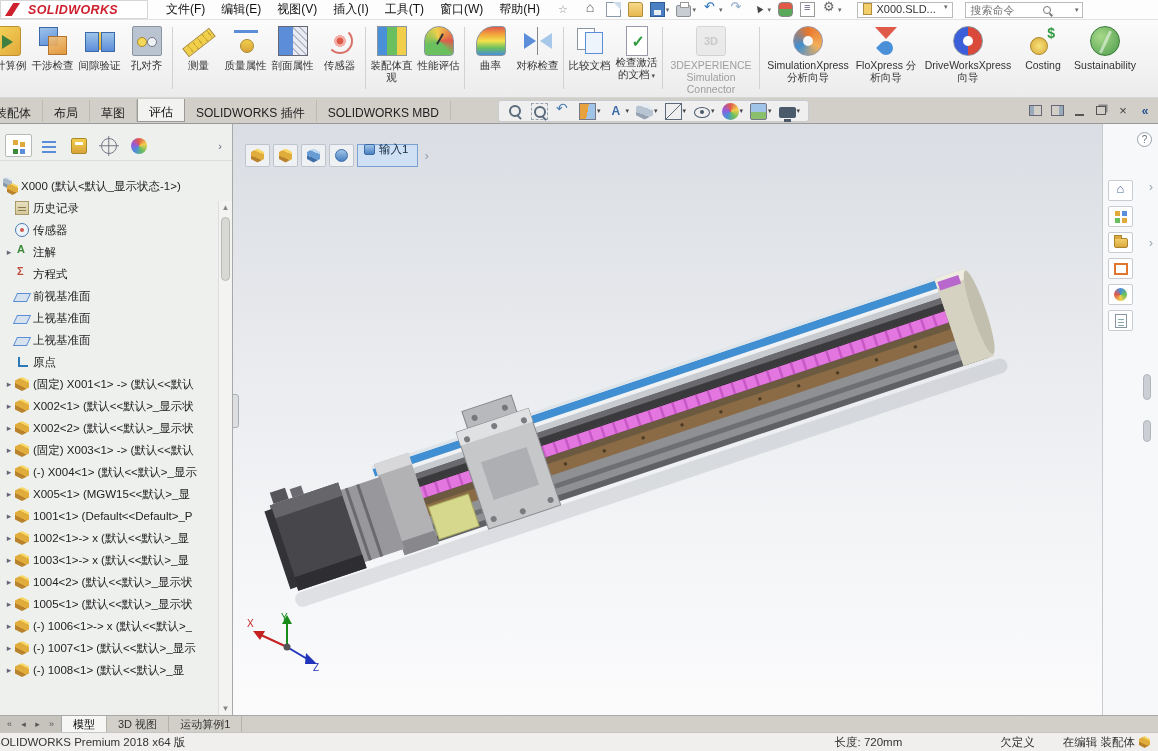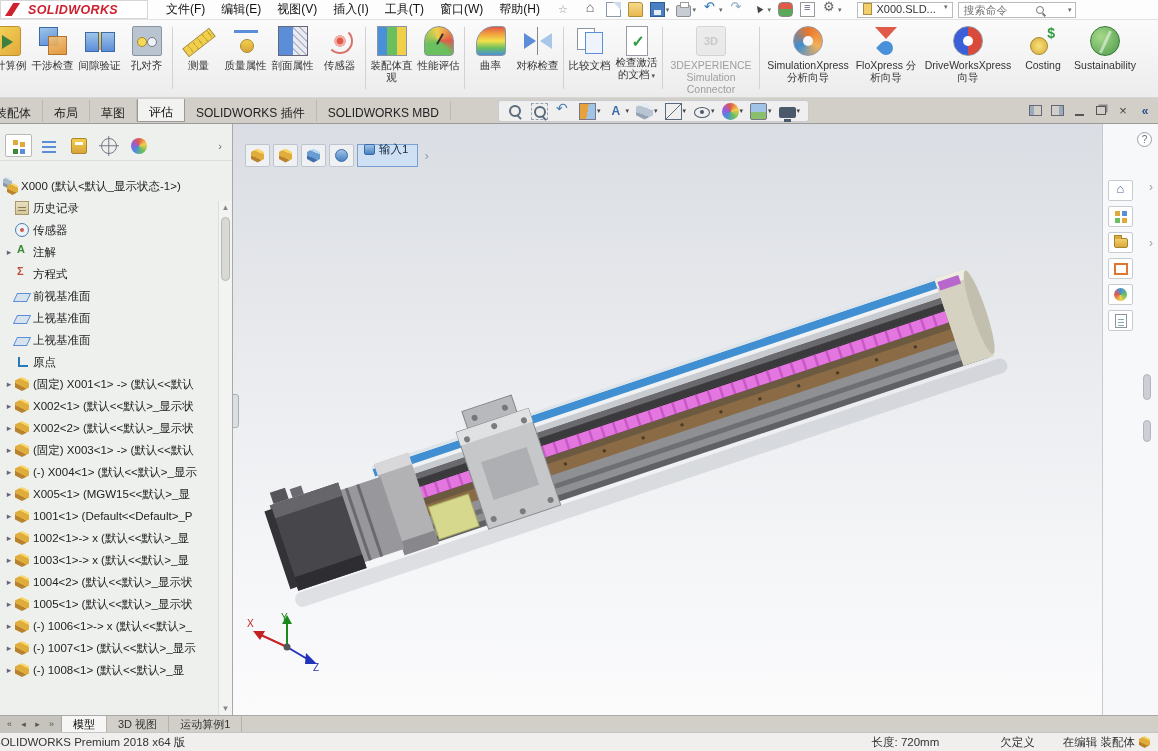--- a/index.html
+++ b/index.html
@@ -30,21 +30,21 @@
 .qi-redo::before{content:"↷";color:#8aa8c8;font-size:13px;position:absolute;top:-3px;left:1px}
 .qi-select::before{content:"▲";color:#444;font-size:11px;transform:rotate(-35deg);position:absolute;top:0;left:2px}
 .qi-rebuild{background:linear-gradient(#e05a4a 50%,#5aa85a 50%);border-radius:4px;border:1px solid #888}
 .qi-file-properties{background:#fff;border:1px solid #999}
 .qi-file-properties::after{content:"≡";position:absolute;left:3px;top:-2px;font-size:11px;color:#557}
 .qi-options::before{content:"⚙";font-size:13px;color:#666;position:absolute;top:-3px;left:1px}
 .doc-select{display:flex;align-items:flex-start;gap:4px;border:1px solid #bbb;background:#fff;height:16px;padding:0 5px;margin-left:14px;min-width:96px}
 .doc-icon{width:9px;height:12px;background:#f2cf6b;border:1px solid #b08d3c;flex:none}
 .doc-select .sel-text{font-size:11px;color:#333;white-space:nowrap}
 .sel-dd{font-size:7px;color:#666;margin-left:auto}
-.search-box{display:flex;align-items:center;border:1px solid #bbb;background:#fff;height:16px;margin-left:5px;width:118px;padding:0 4px;gap:3px}
+.search-box{display:flex;align-items:center;border:1px solid #bbb;background:#fff;height:16px;margin-left:12px;width:118px;padding:0 4px;gap:3px}
 .search-box input{border:0;outline:0;width:70px;font-size:11px;font-family:inherit;color:#333;background:transparent}
 .mag-icon{width:8px;height:8px;border:1.5px solid #777;border-radius:50%;position:relative;flex:none}
 .mag-icon::after{content:"";position:absolute;width:1.5px;height:4px;background:#777;transform:rotate(-45deg);left:6px;top:6px}
 
 
 .ribbon{height:78px;background:linear-gradient(#fbfbfb,#ececec);border-bottom:1px solid #d5d5d5;display:flex;align-items:flex-start;padding-top:4px;overflow:hidden;flex:none}
 .ribbon-tools{display:flex;align-items:flex-start;margin-left:-18px}
 .tool{width:47px;display:flex;flex-direction:column;align-items:center;padding-top:2px;flex:none}
 .tool.disabled .tlabel{color:#9e9e9e}
 .tool.disabled .ticon{opacity:.45;filter:grayscale(1)}
@@ -199,21 +199,21 @@
 
 
 .bottomtabs{height:17px;background:#d2cfc8;display:flex;align-items:stretch;border-top:1px solid #a8a8a8;font-size:11px;flex:none}
 .bt-nav{display:flex;align-items:center;padding:0 3px;gap:1px;background:#c6c3bc;border-right:1px solid #aaa}
 .bt-nav-btn{width:13px;text-align:center;color:#555;font-size:9px}
 .btab{padding:1px 11px 0;border-right:1px solid #b5b2aa;color:#333;display:flex;align-items:center;white-space:nowrap}
 .btab.active{background:#f6f6f4;color:#000}
 .statusbar{height:19px;background:#f0efed;border-top:1px solid #c5c5c5;display:flex;align-items:center;font-size:11.5px;color:#333;padding:0 8px;overflow:hidden;flex:none}
 .sb-left{margin-left:-15px;white-space:nowrap}
 .sb-right{margin-left:auto;display:flex;align-items:center}
-.sb-len{margin-right:61px}.sb-def{margin-right:28px}.sb-mode{margin-right:4px}
+.sb-len{margin-right:98px}.sb-def{margin-right:28px}.sb-mode{margin-right:4px}
 .sb-cube{width:11px;height:12px;background:linear-gradient(205deg,#f7d665 28%,#e0ac3c 28% 62%,#b8832c 62%);clip-path:polygon(50% 0,100% 25%,100% 75%,50% 100%,0 75%,0 25%)}
 </style>
 </head>
 <body>
 
 <div class="app">
 
   <div class="menubar">
     <div class="logo">
       <span class="logo-mark"></span>

